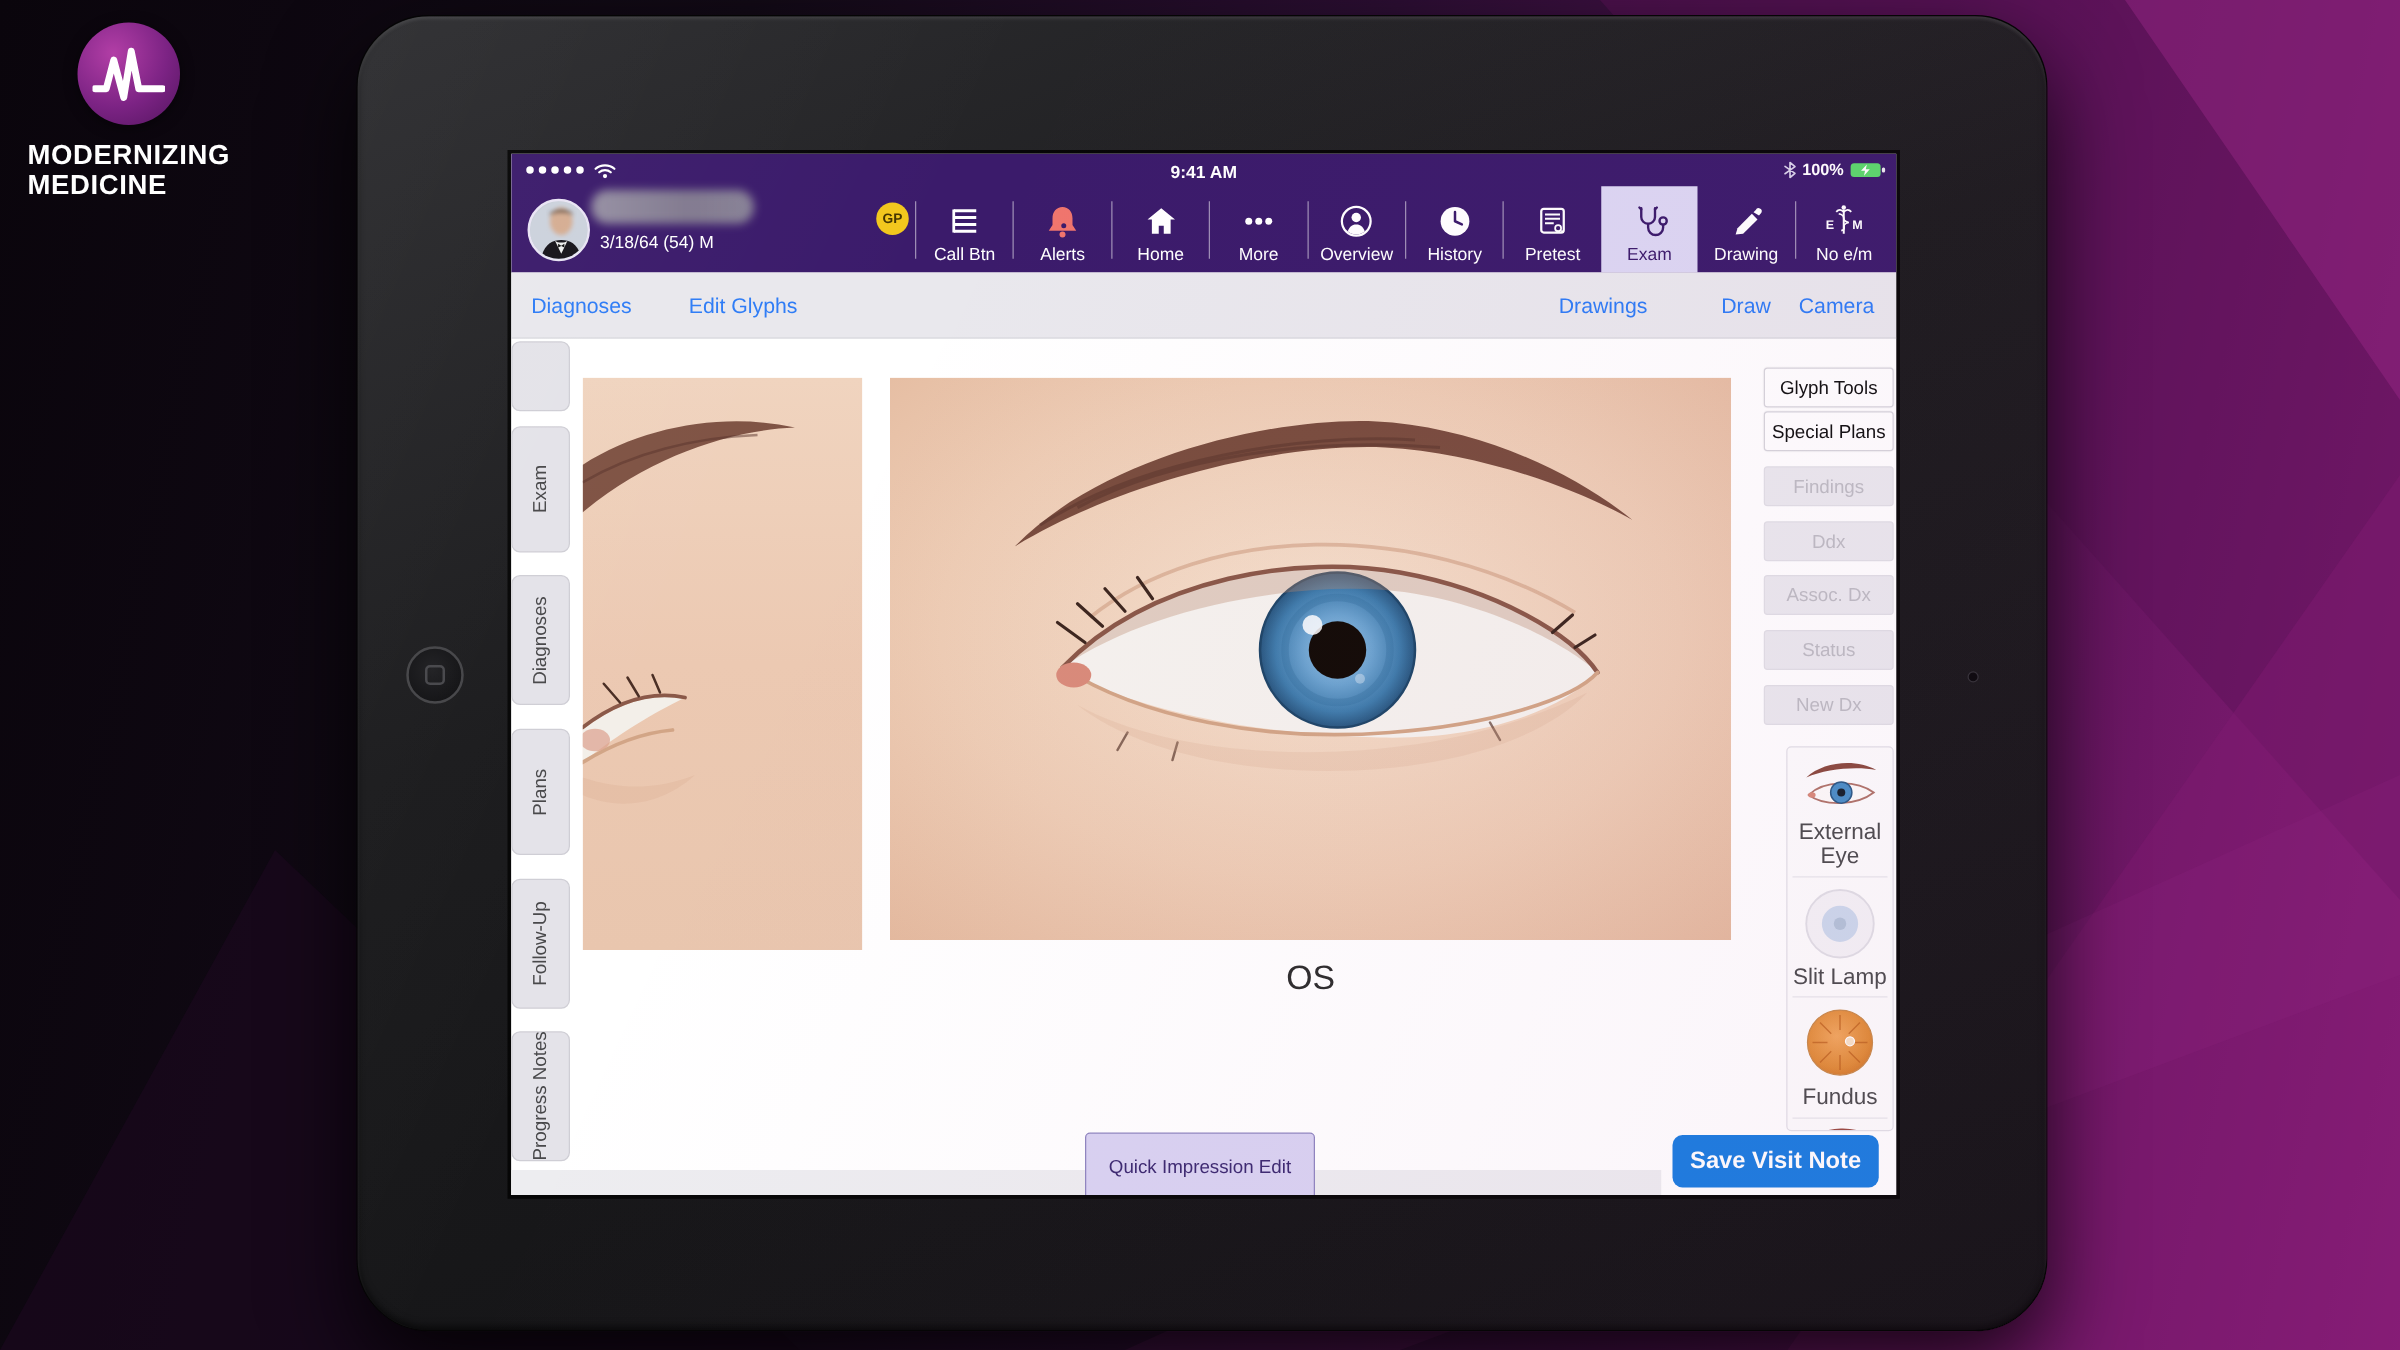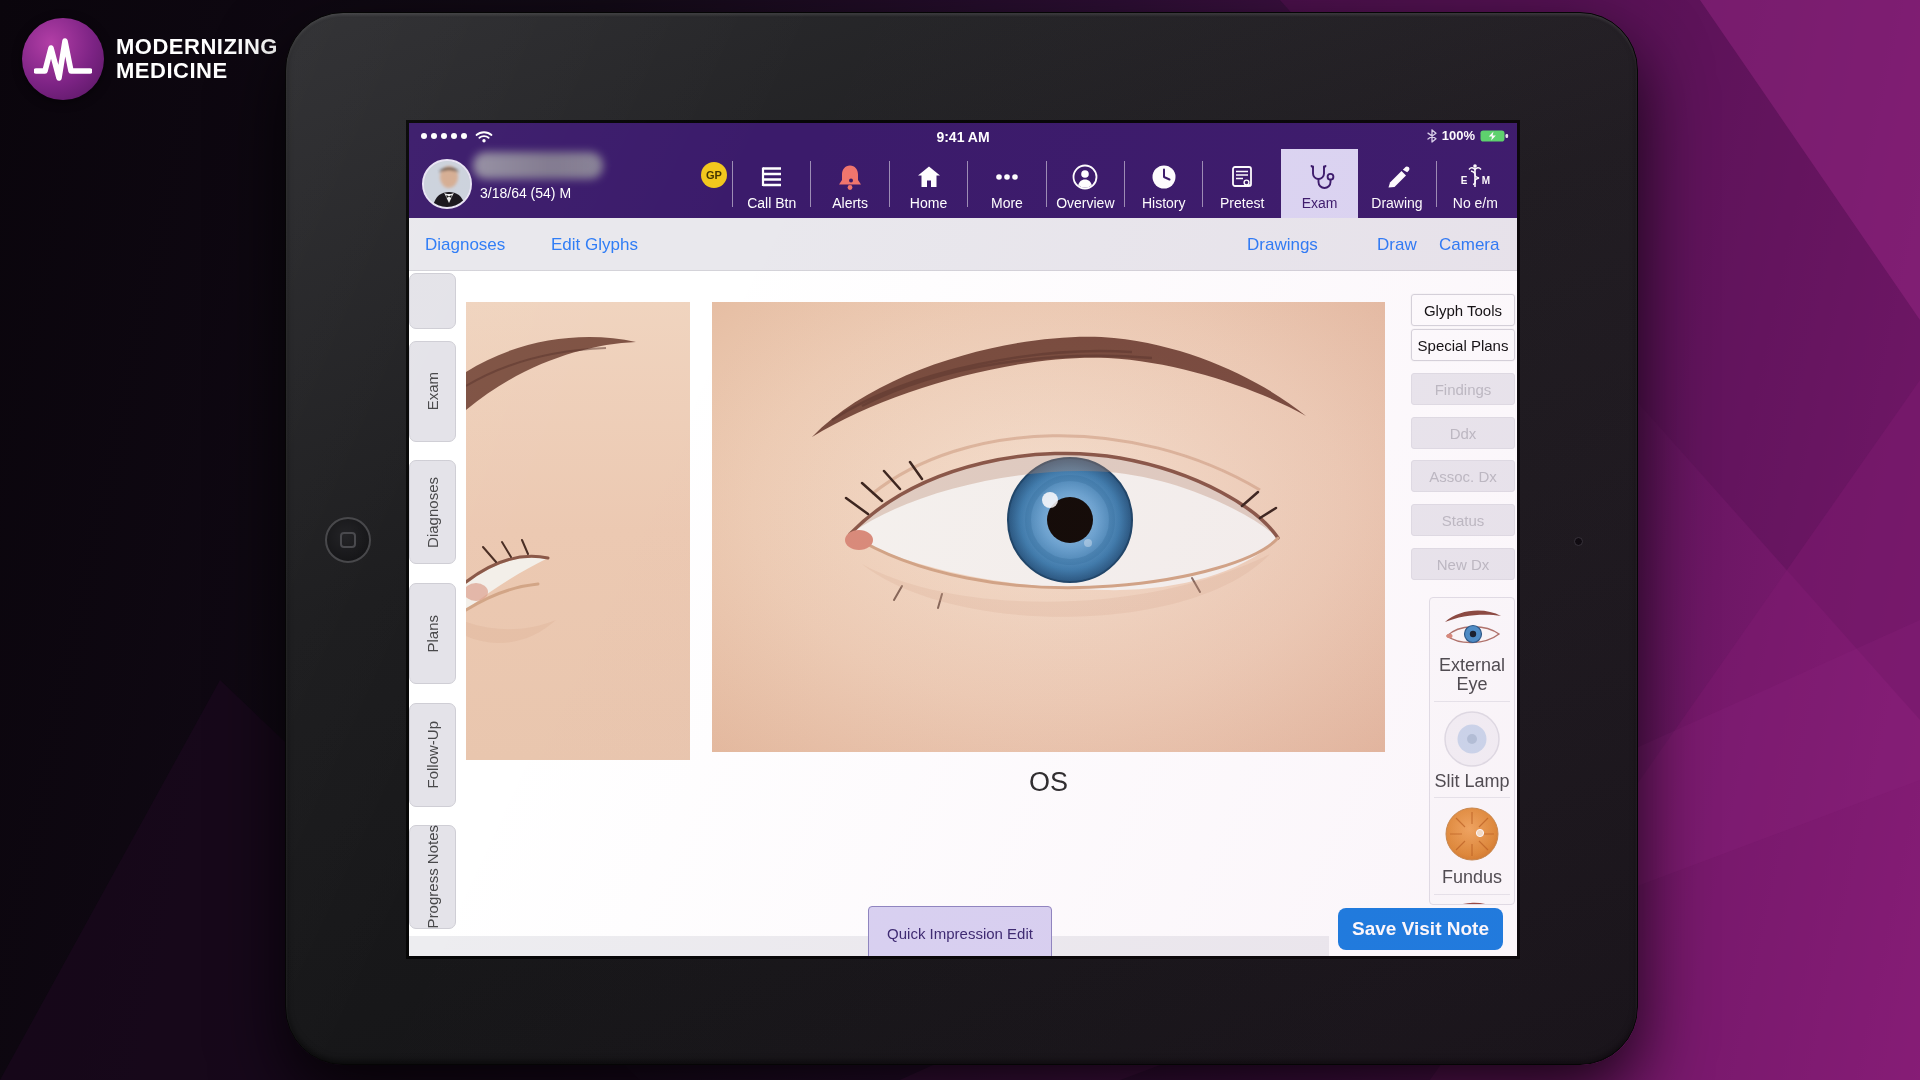--- a/index.html
+++ b/index.html
@@ -3,21 +3,21 @@
 <meta charset="utf-8">
 <style>
   * { margin:0; padding:0; box-sizing:border-box; }
   html,body { width:1920px; height:1080px; overflow:hidden; font-family:"Liberation Sans", sans-serif; }
   body { position:relative; background:linear-gradient(102deg,#0a050c 0%,#120a16 28%,#2c0e33 52%,#4f1150 72%,#77196c 90%,#8e1f7c 100%); }
 
   
   .facets { position:absolute; inset:0; }
 
   
-  .brand { position:absolute; left:22px; top:18px; display:flex; align-items:center; gap:12px; }
+  .brand { position:absolute; left:22px; top:18px; display:flex; align-items:center; gap:12px;flex-direction:column; }
   .brand-circle { width:82px; height:82px; border-radius:50%;
     background:radial-gradient(circle at 35% 30%, #b23ea6 0%, #7c2384 55%, #53155f 100%);
     display:flex; align-items:center; justify-content:center; box-shadow:0 2px 10px rgba(0,0,0,.5); }
   .brand-text { color:#fff; font-weight:bold; font-size:22px; letter-spacing:.5px; line-height:1.1; }
 
   
   .ipad { position:absolute; left:285px; top:12px; width:1353px; height:1053px; border-radius:58px;
     background:linear-gradient(160deg,#2c2c2f 0%,#1b1b1d 40%,#121214 100%);
     border:1px solid #050505;
     box-shadow:0 30px 70px rgba(0,0,0,.8), inset 0 2px 3px rgba(255,255,255,.12), inset 0 -3px 6px rgba(0,0,0,.6); }

